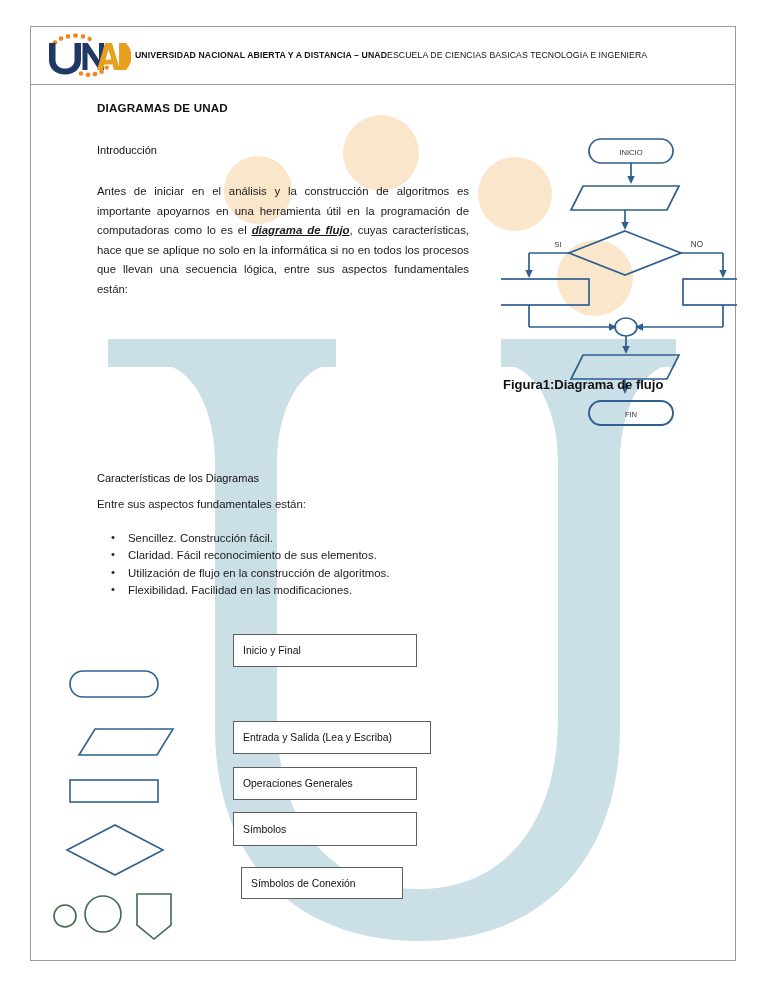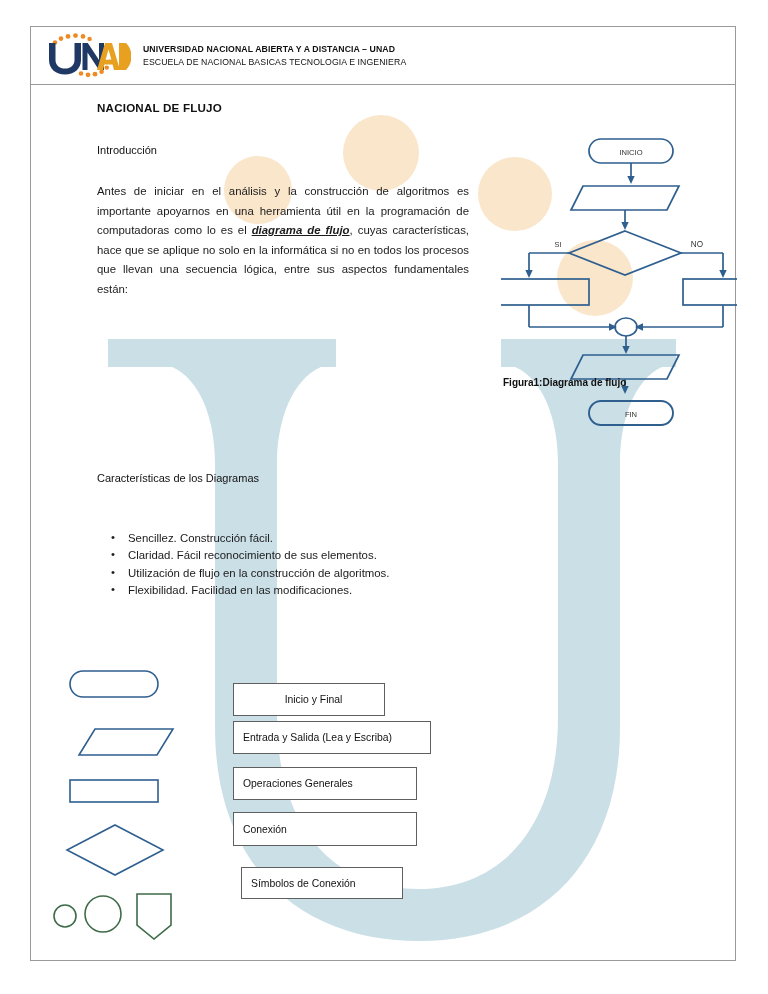--- a/index.html
+++ b/index.html
@@ -41,23 +41,23 @@
   }
   #logo {
     position: relative;
     width: 96px;
     height: 52px;
     flex: 0 0 96px;
     margin-left: 4px;
   }
   #logo svg { display: block; }
   #header-lines {
-    margin-left: 12px;
+    margin-left: 4px;
     display: flex;
-    flex-direction: column;
+    flex-direction: row;
     justify-content: space-between;
     line-height: 1.42;
   }
   #header-lines .hl {
     font-size: 8.7px;
     letter-spacing: 0.1px;
     color: #111111;
     white-space: nowrap;
   }
   #header-lines .hl.bold { font-weight: bold; }
@@ -120,21 +120,21 @@
     list-style: none;
   }
   .bullets li { position: relative; padding-left: 31px; }
   .bullets li .dot {
     position: absolute;
     left: 14px;
     top: -1px;
   }
   .fig-cap {
     position: absolute;
-    font-size: 10px;
+    font-size: 13px;
     font-weight: bold;
     color: #111;
   }
 
   
   #flowchart { position: absolute; left: 470px; top: 108px; }
 
   
   #legend { position: absolute; left: 0; top: 0; }
   .legend-box {
@@ -184,21 +184,21 @@
         <path d="M47.5 13 L47.5 40 L52.5 40 L52.5 22.5 L64 40 L69 40 L69 13 L64 13 L64 30 L52.8 13 Z" fill="#1f3864"></path>
 
         <path d="M62 40 L70 13 L77 13 L85 40 L79 40 L77.6 34.5 L69.4 34.5 L68 40 Z M70.6 29.8 L76.4 29.8 L73.5 19.5 Z" fill="#e8a020"></path>
 
         <path d="M84 13 L84 40 L91 40 C95 36 96.5 30.5 96.5 26.5 C96.5 21 94.5 16.5 91 13 Z" fill="#e8a020"></path>
       </svg>
     </div>
 
     <div id="header-lines">
       <div class="hl bold">UNIVERSIDAD NACIONAL ABIERTA Y A DISTANCIA – UNAD</div>
-      <div class="hl">ESCUELA DE NACIONAL BASICAS TECNOLOGIA E INGENIERA</div>
+      <div class="hl">ESCUELA DE CIENCIAS BASICAS TECNOLOGIA E INGENIERA</div>
     </div>
   </div>
 
   <svg id="watermark" viewBox="0 0 706 935">
 
     <g>
 
       <path d="M77 312 L305 312 L305 340 L290 340
                C262 352 246 392 246 436
                L246 690
@@ -219,21 +219,21 @@
     <g fill="#fae6cb">
       <circle cx="227" cy="163" r="34"></circle>
       <circle cx="350" cy="126" r="38"></circle>
       <circle cx="484" cy="167" r="37"></circle>
       <circle cx="564" cy="251" r="38"></circle>
     </g>
   </svg>
 
   <div id="content">
 
-    <div class="h-title" style="left:66px; top:74px;">NACIONAL DE FLUJO</div>
+    <div class="h-title" style="left:66px; top:74px;">DIAGRAMAS DE UNAD</div>
 
     <div class="h-sub" style="left:66px; top:117px;">Introducción</div>
 
     <div class="para j" style="left:66px; top:145px; width:372px;margin-top:10px;">
       <span>Antes de iniciar en el análisis y la construcción de algoritmos es importante apoyarnos en una herramienta útil en la programación de computadoras como lo es el </span><em>diagrama de flujo</em><span>, cuyas características, hace que se aplique no solo en la informática si no en todos los procesos que llevan una secuencia lógica, entre sus aspectos fundamentales están:</span>
     </div>
 
     <div id="flowchart">
       <svg width="236" height="260" viewBox="0 0 236 260">
         <g fill="none" stroke="#2e5f8f" stroke-width="1.7">
@@ -290,20 +290,21 @@
       <svg width="236" height="40" viewBox="0 0 236 40" style="display:block; margin-top:-2px;">
         <rect x="88" y="4" width="84" height="24" rx="12" ry="12" fill="none" stroke="#2e5f8f" stroke-width="1.9"></rect>
         <text x="130" y="20" font-family="Liberation Sans, sans-serif" font-size="7.6" fill="#333" text-anchor="middle">FIN</text>
       </svg>
     </div>
 
     <div class="fig-cap" style="left:472px; top:350px;">Figura1:Diagrama de flujo</div>
 
     <div class="h-sub" style="left:66px; top:445px;">Características de los Diagramas</div>
 
+    <div class="para" style="left:66px; top:470px; width:560px; line-height:1.4;">Entre sus aspectos fundamentales están:</div>
 
     <ul class="bullets" style="left:66px; top:503px; width:560px;">
       <li>
         <span class="dot">•</span>
         <span>Sencillez. Construcción fácil.</span>
       </li>
       <li>
         <span class="dot">•</span>
         <span>Claridad. Fácil reconocimiento de sus elementos.</span>
       </li>
@@ -329,31 +330,31 @@
 
         <rect x="25" y="117" width="88" height="22" fill="none" stroke="#2e5f8f" stroke-width="1.6"></rect>
 
         <polygon points="70,162 118,187 70,212 22,187" fill="none" stroke="#2e5f8f" stroke-width="1.6"></polygon>
 
         <circle cx="20" cy="253" r="11" fill="none" stroke="#3f6b4a" stroke-width="1.6"></circle>
         <circle cx="58" cy="251" r="18" fill="none" stroke="#3f6b4a" stroke-width="1.6"></circle>
         <polygon points="92,231 126,231 126,262 109,276 92,262" fill="none" stroke="#3f6b4a" stroke-width="1.6"></polygon>
       </svg>
 
-      <div class="legend-box" style="left:202px; top:656px; width:152px; height:33px;justify-content:center;">
+      <div class="legend-box" style="left:202px; top:607px; width:184px; height:33px;">
         <span>Inicio  y Final</span>
       </div>
       <div class="legend-box" style="left:202px; top:694px; width:198px; height:33px;">
         <span>Entrada y Salida (Lea y Escriba)</span>
       </div>
       <div class="legend-box" style="left:202px; top:740px; width:184px; height:33px;">
         <span>Operaciones Generales</span>
       </div>
       <div class="legend-box" style="left:202px; top:785px; width:184px; height:34px;">
-        <span>Conexión</span>
+        <span>Símbolos</span>
       </div>
       <div class="legend-box" style="left:210px; top:840px; width:162px; height:32px;">
         <span>Símbolos de Conexión</span>
       </div>
     </div>
 
   </div>
 </div>
 
 </body></html>

